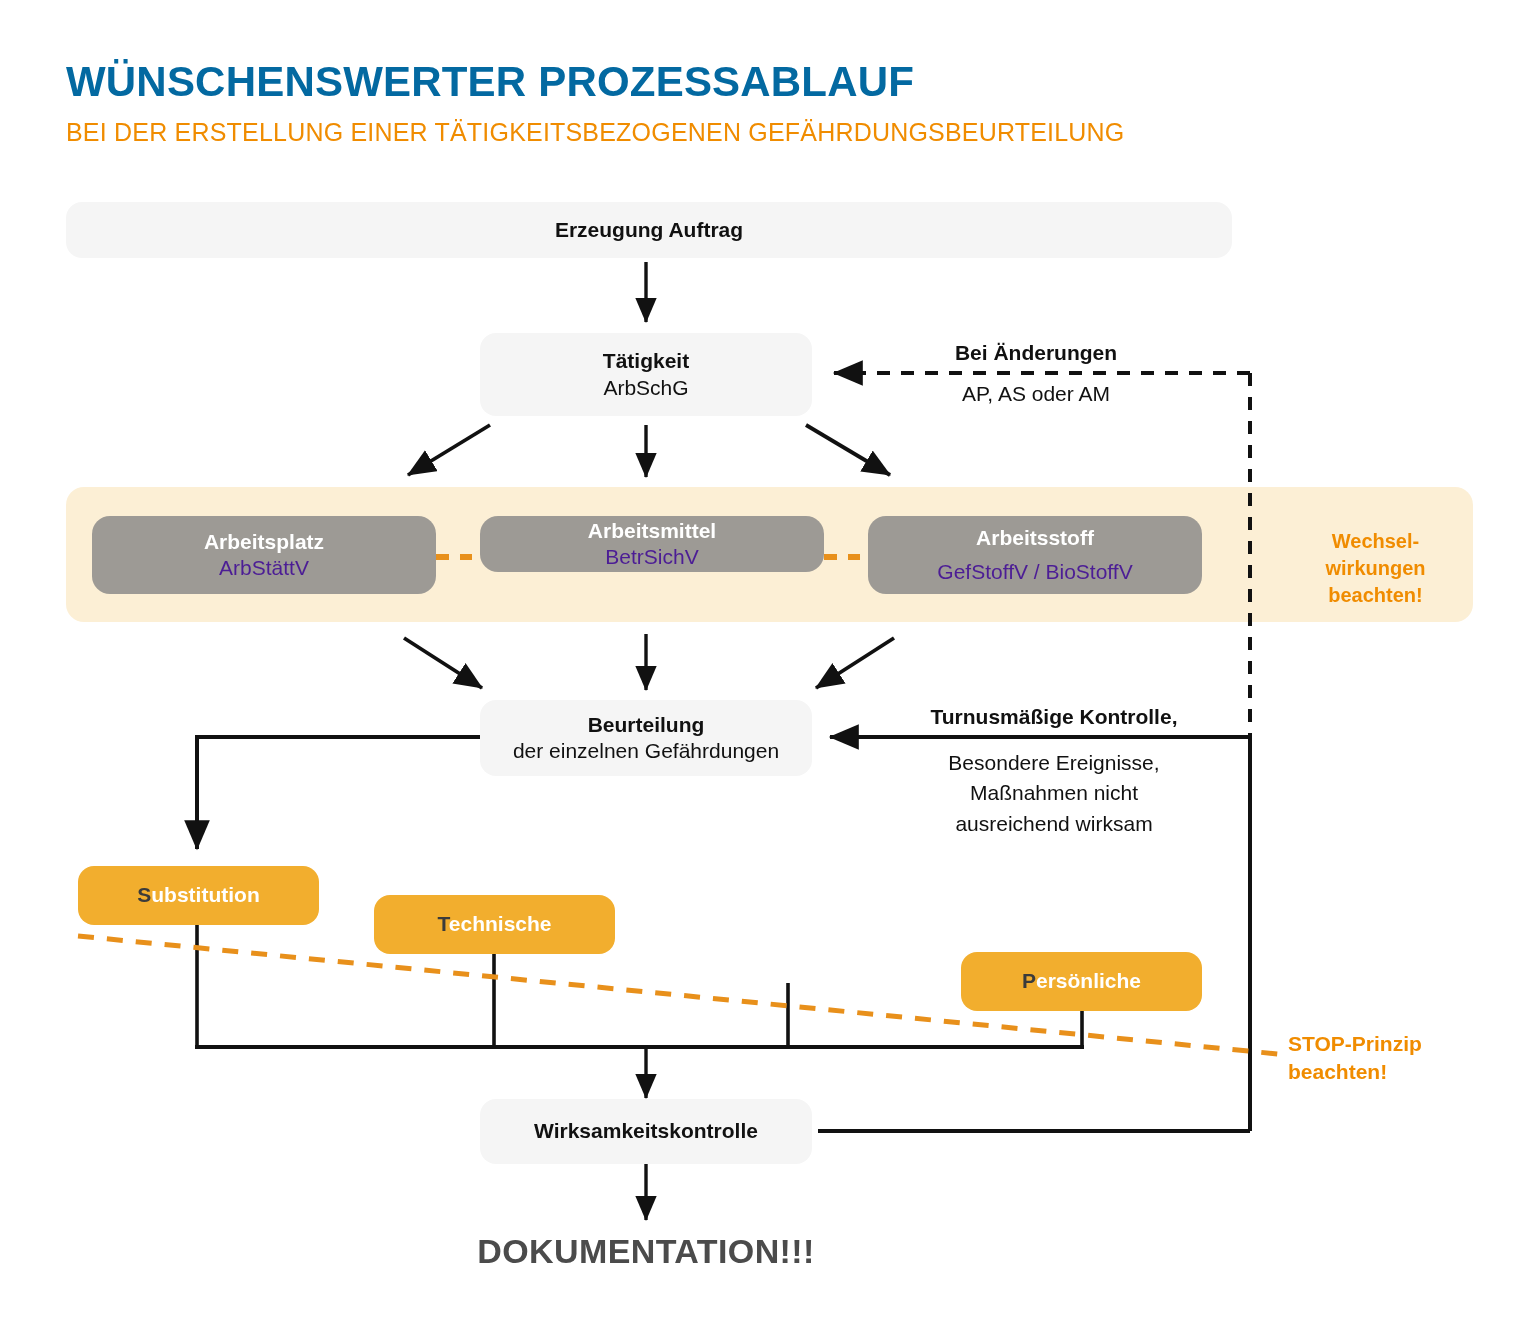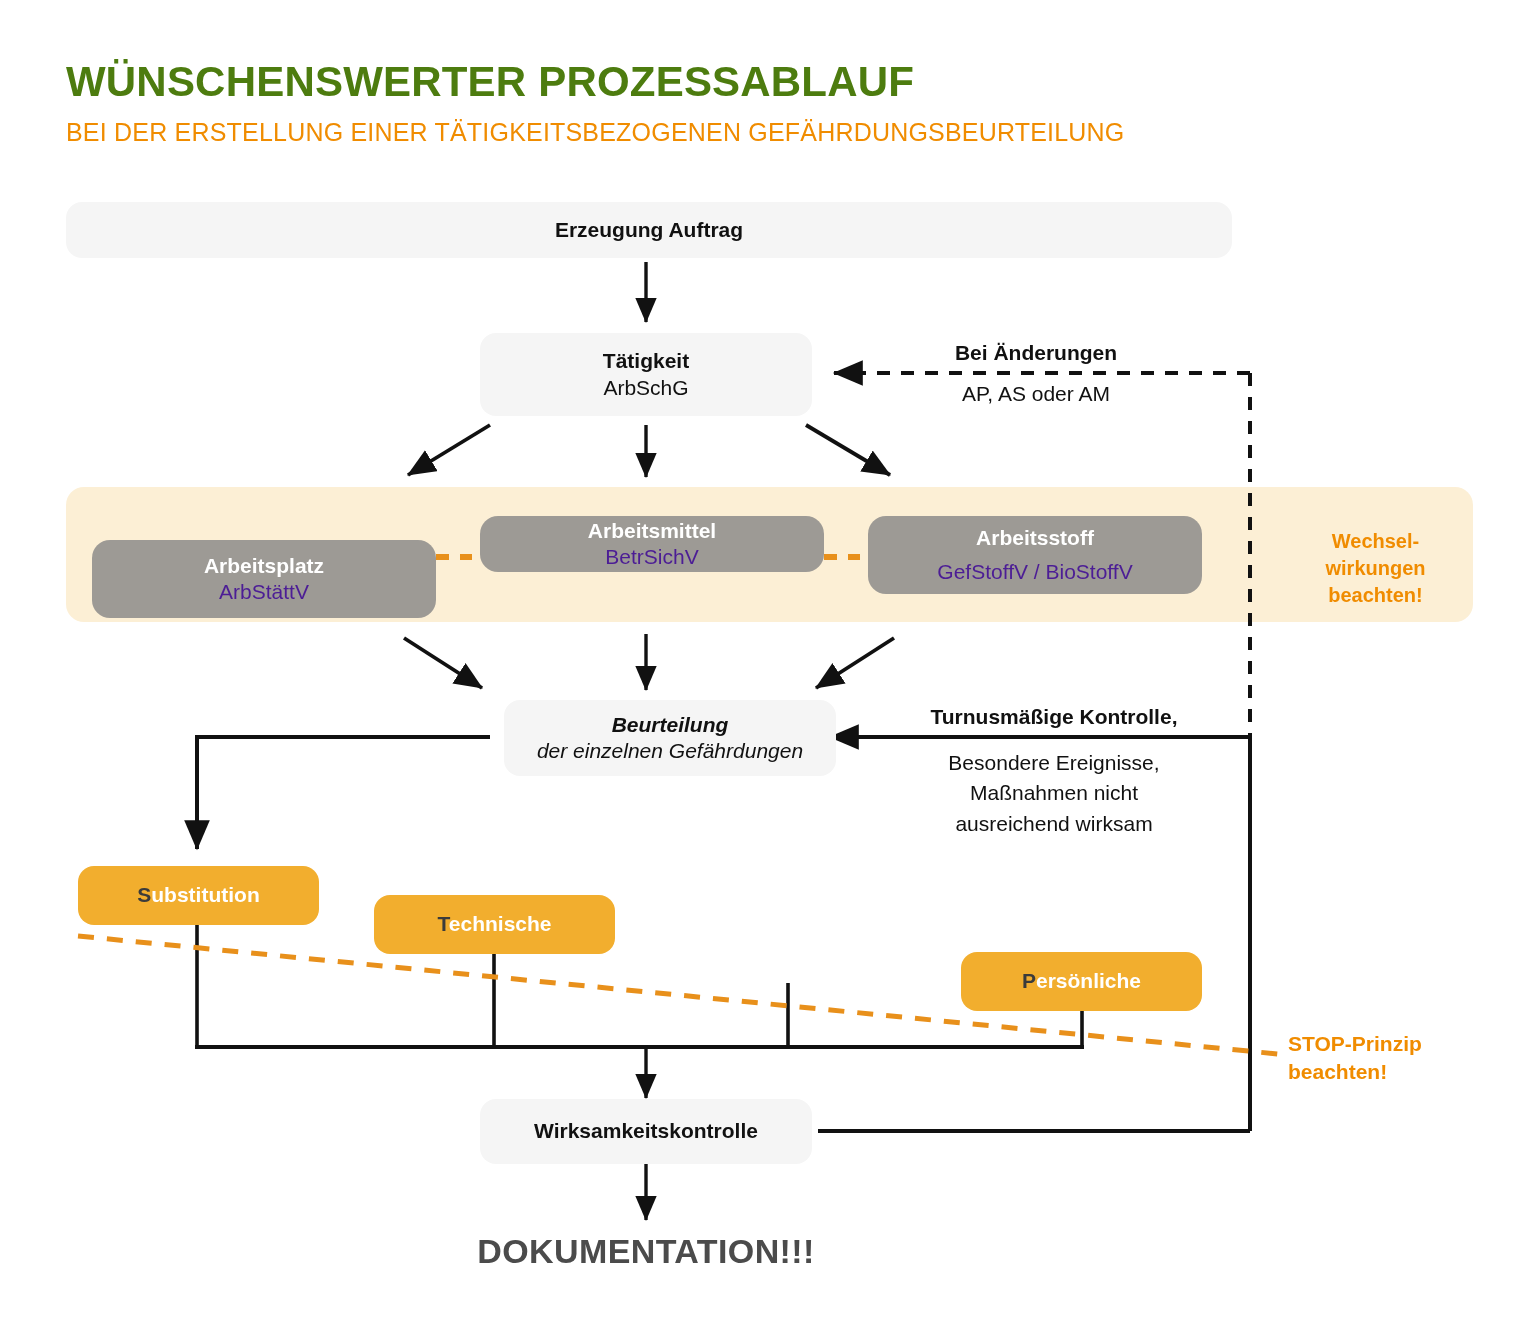--- a/index.html
+++ b/index.html
@@ -3,21 +3,21 @@
 <meta charset="utf-8">
 <style>
   html,body{margin:0;padding:0;background:#ffffff;}
   body{width:1536px;height:1319px;font-family:"Liberation Sans",sans-serif;color:#1a1a1a;}
   #stage{position:relative;width:1536px;height:1319px;overflow:hidden;background:#fff;}
 
   
   .title{
     position:absolute;left:66px;top:58px;
     font-size:42px;font-weight:bold;letter-spacing:.2px;
-    color:#4d7c0f;white-space:nowrap;
+    color:#0369a1;white-space:nowrap;
   }
   .subtitle{
     position:absolute;left:66px;top:118px;
     font-size:25px;font-weight:400;letter-spacing:.2px;
     color:#F08C00;white-space:nowrap;
   }
 
   
   .node{
     position:absolute;box-sizing:border-box;
@@ -122,36 +122,36 @@
 
   <div class="node light" style="left:480px;top:333px;width:332px;height:83px;">
     <span class="l1">Tätigkeit</span>
     <span class="l2">ArbSchG</span>
   </div>
 
   <div class="node light" style="left:66px;top:202px;width:1166px;height:56px;">
     <span class="l1">Erzeugung Auftrag</span>
   </div>
 
-  <div class="node gray" style="left:92px;top:516px;width:344px;height:78px;margin-top:24px;">
+  <div class="node gray" style="left:92px;top:516px;width:344px;height:78px;">
     <span class="l1">Arbeitsplatz</span>
     <span class="l2">ArbStättV</span>
   </div>
 
   <div class="node gray" style="left:480px;top:516px;width:344px;height:56px;">
     <span class="l1">Arbeitsmittel</span>
     <span class="l2">BetrSichV</span>
   </div>
 
   <div class="node gray" style="left:868px;top:516px;width:334px;height:78px;gap:8px;">
     <span class="l1">Arbeitsstoff</span>
     <span class="l2">GefStoffV / BioStoffV</span>
   </div>
 
-  <div class="node light" style="left:504px;top:700px;width:332px;height:76px;font-style:italic;">
+  <div class="node light" style="left:480px;top:700px;width:332px;height:76px;">
     <span class="l1">Beurteilung</span>
     <span class="l2">der einzelnen Gefährdungen</span>
   </div>
 
   <div class="node orange" style="left:78px;top:866px;width:241px;height:59px;">
     <span class="l1"><span class="cap">S</span><span>ubstitution</span></span>
   </div>
   <div class="node orange" style="left:374px;top:895px;width:241px;height:59px;">
     <span class="l1"><span class="cap">T</span><span>echnische</span></span>
   </div>

